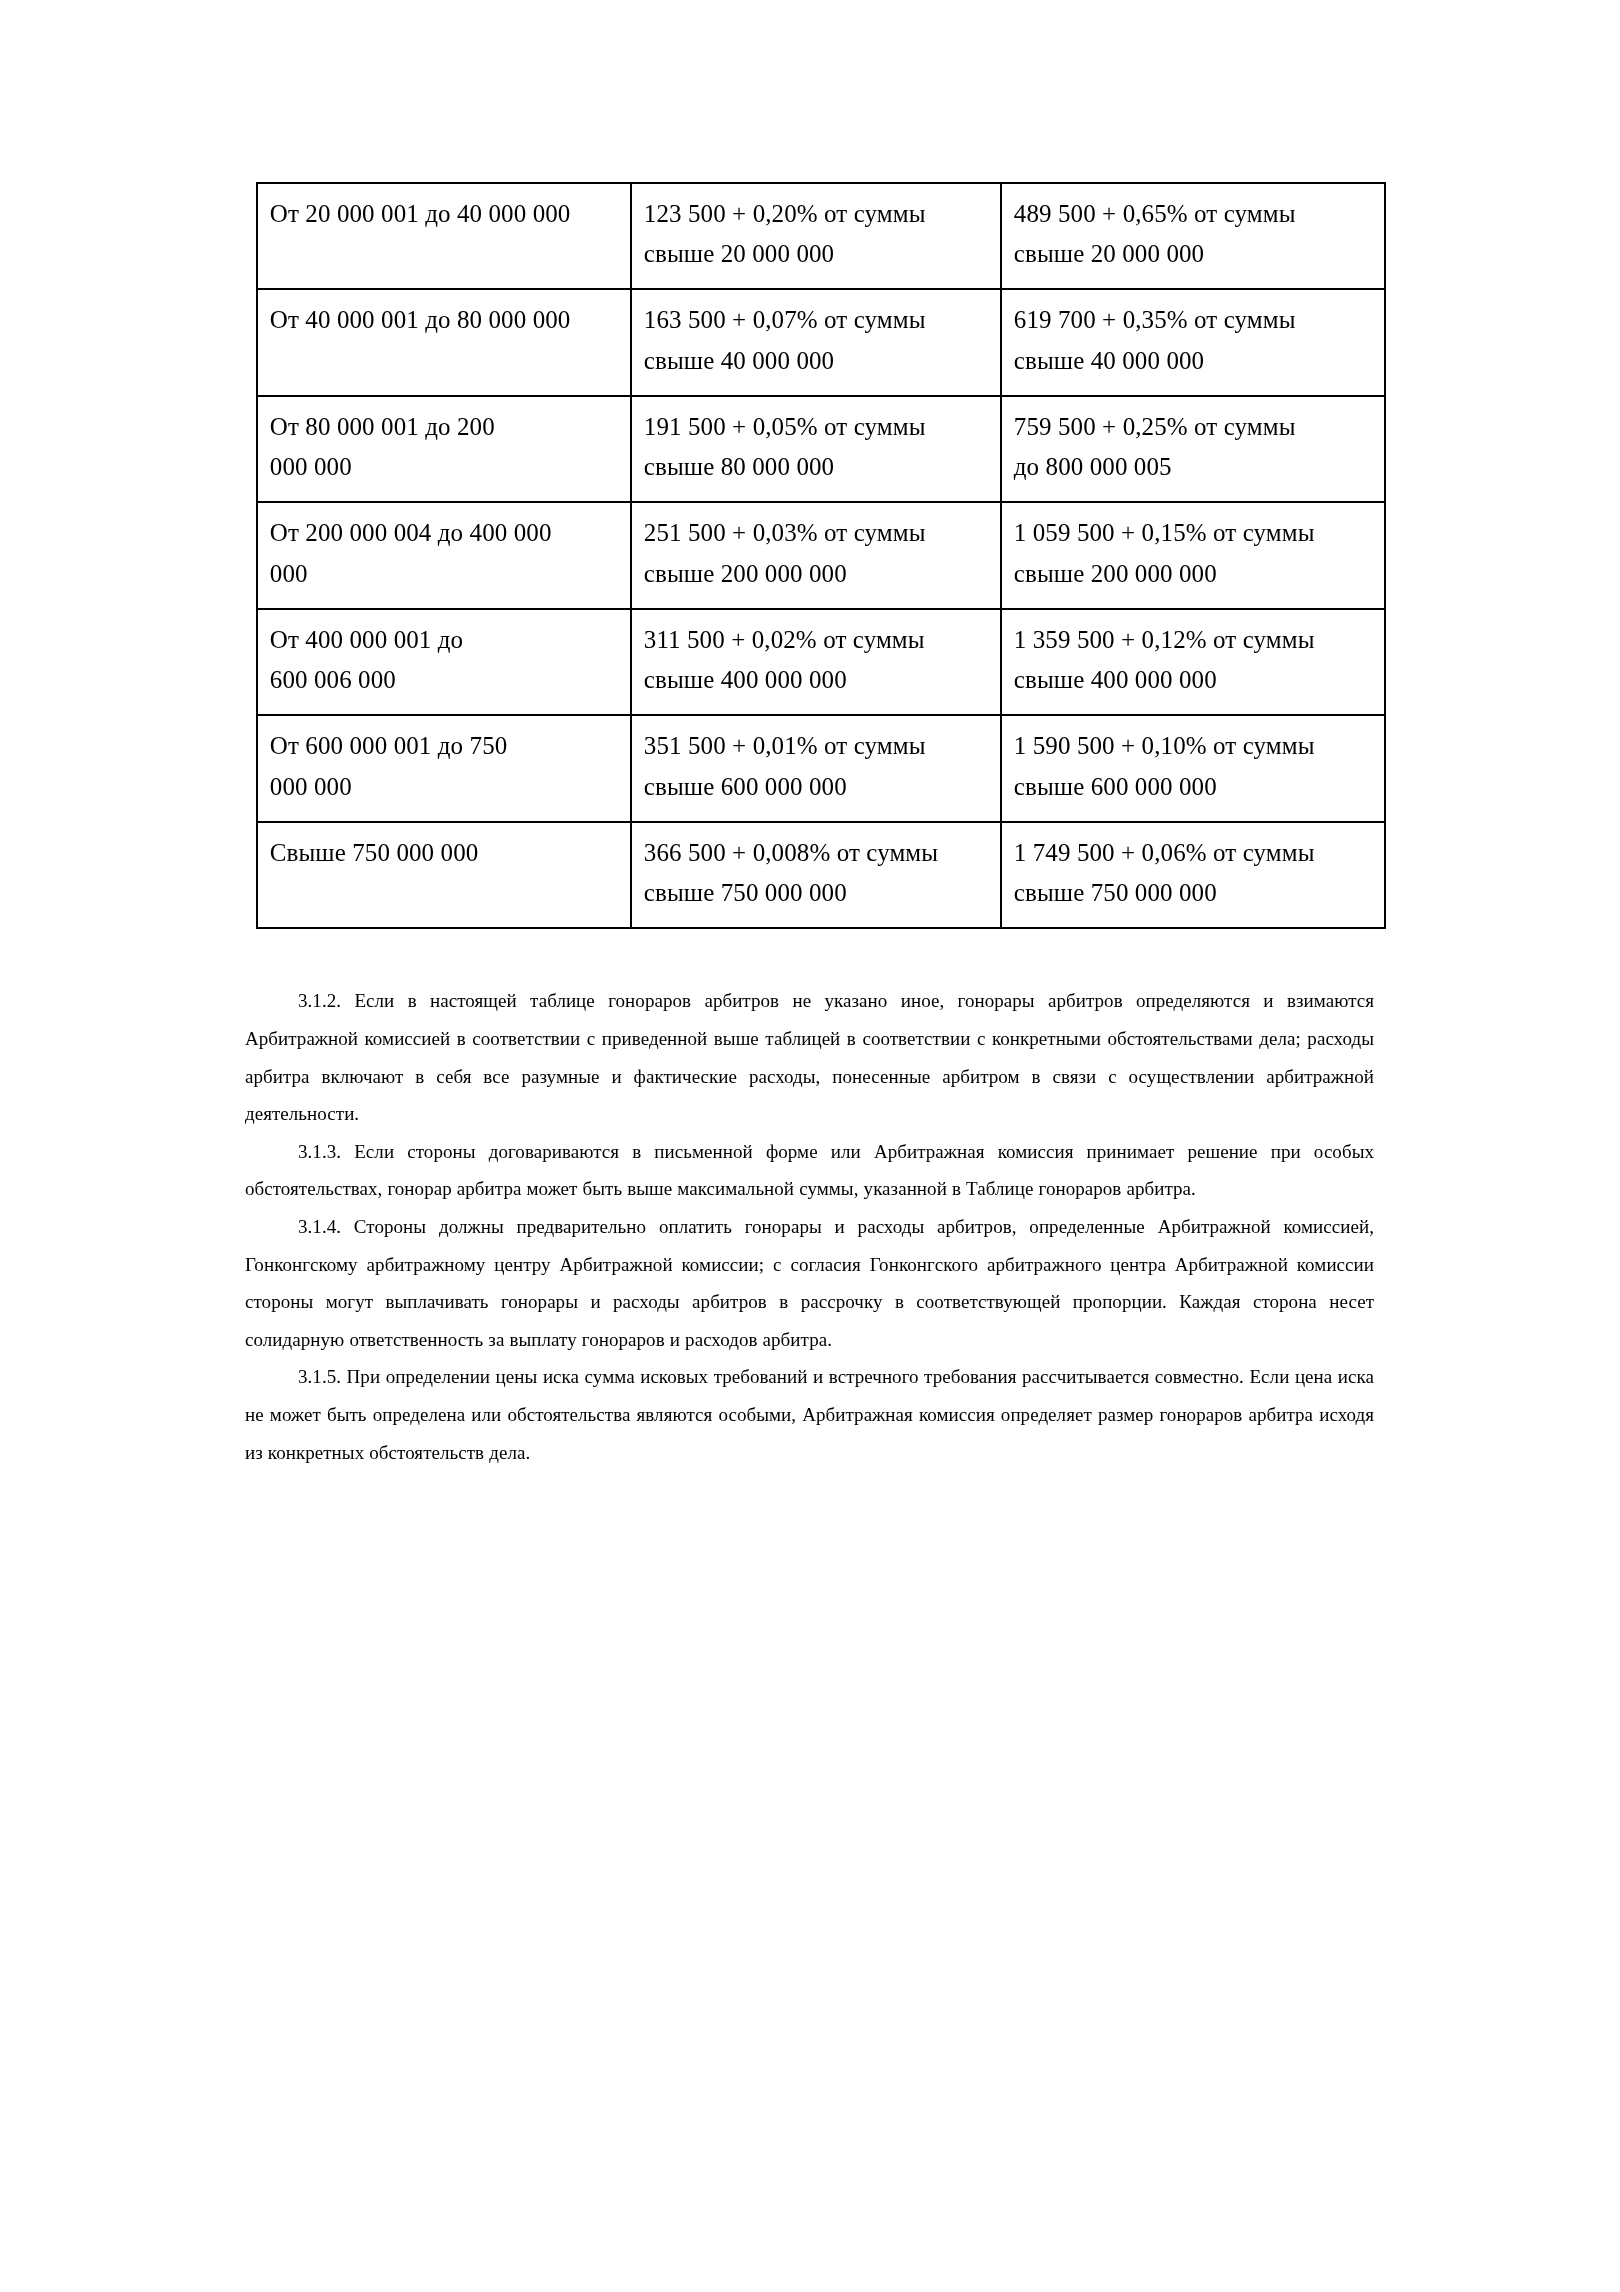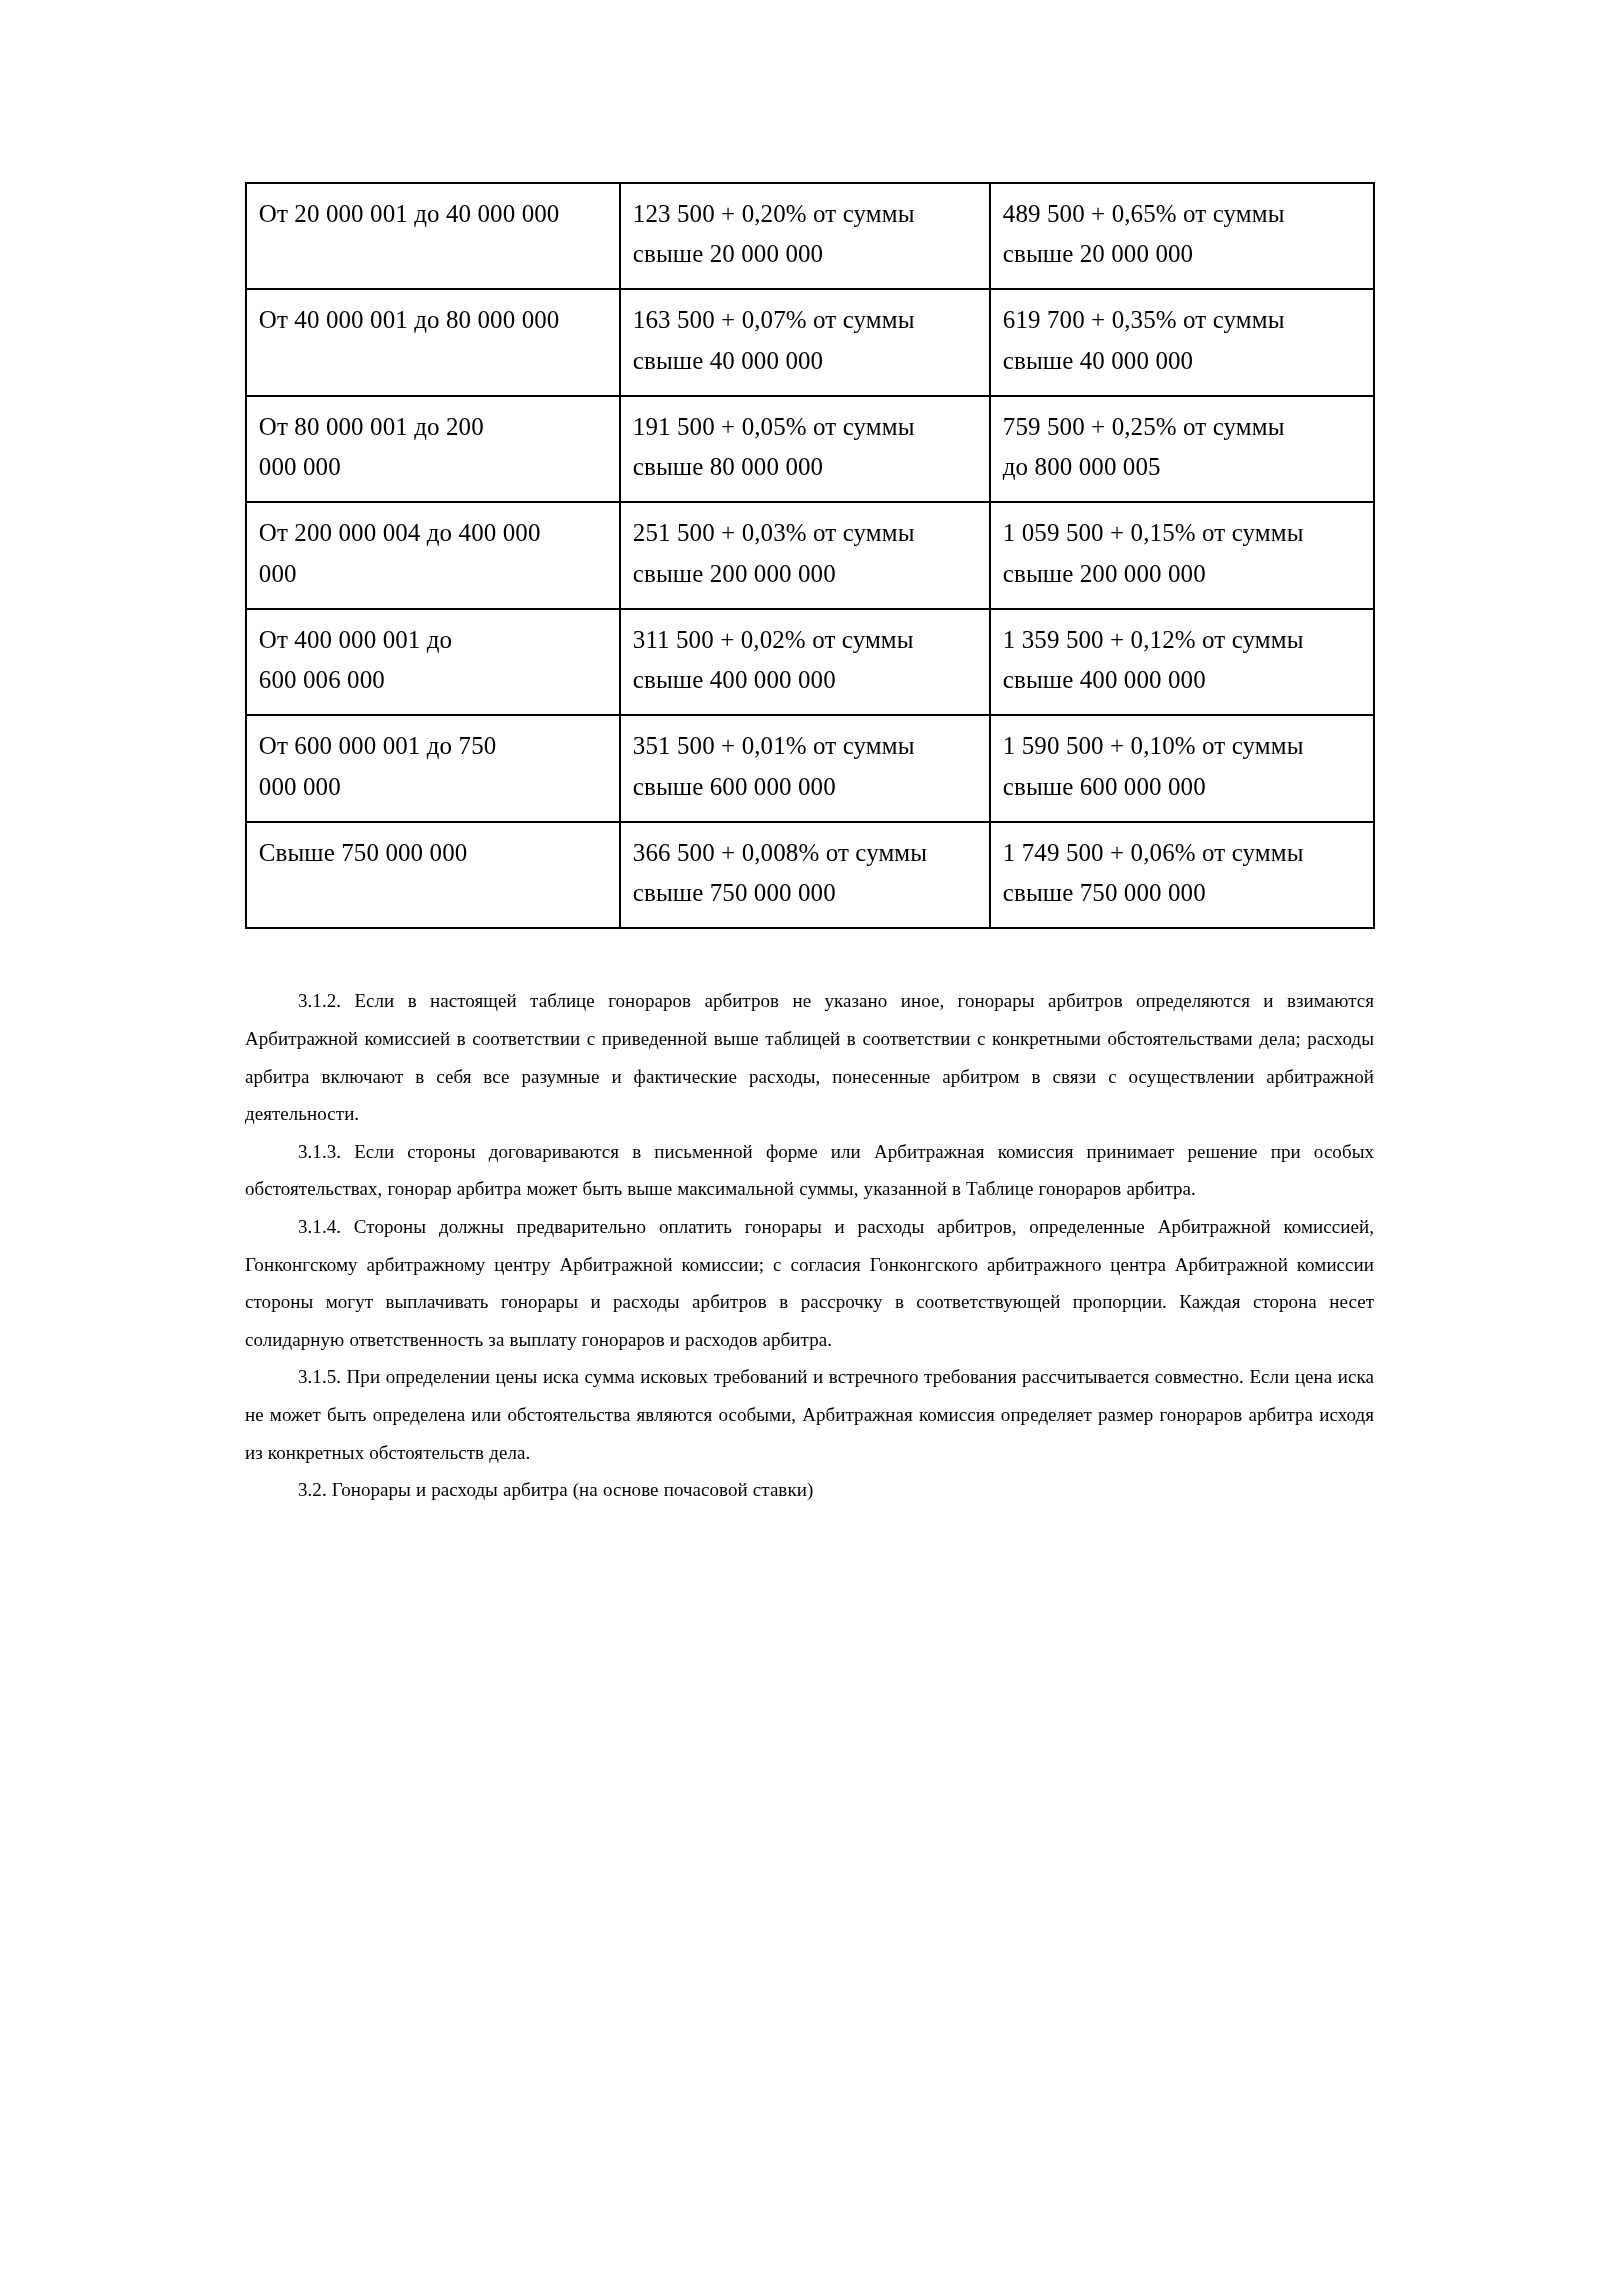--- a/index.html
+++ b/index.html
@@ -22,20 +22,21 @@
     left: 245px;
     top: 182px;
     width: 1129px;
   }
 
   
   table.fee-table {
     border-collapse: collapse;
     width: 1129px;
     table-layout: fixed;
+    margin-left: 11px;
   }
   table.fee-table td {
     border: 2px solid #000000;
     vertical-align: top;
     padding: 9.8px 11.8px 13.7px 11.8px;
     font-size: 25px;
     line-height: 1.62;
     letter-spacing: 0.1px;
   }
   table.fee-table col.c1 { width: 374px; }
@@ -176,18 +177,17 @@
         </tr>
 
       </tbody>
     </table>
 
     <div class="body-block">
       <p class="para">3.1.2. Если в настоящей таблице гонораров арбитров не указано иное, гонорары арбитров определяются и взимаются Арбитражной комиссией в соответствии с приведенной выше таблицей в соответствии с конкретными обстоятельствами дела; расходы арбитра включают в себя все разумные и фактические расходы, понесенные арбитром в связи с осуществлении арбитражной деятельности.</p>
       <p class="para">3.1.3. Если стороны договариваются в письменной форме или Арбитражная комиссия принимает решение при особых обстоятельствах, гонорар арбитра может быть выше максимальной суммы, указанной в Таблице гонораров арбитра.</p>
       <p class="para">3.1.4. Стороны должны предварительно оплатить гонорары и расходы арбитров, определенные Арбитражной комиссией, Гонконгскому арбитражному центру Арбитражной комиссии; с согласия Гонконгского арбитражного центра Арбитражной комиссии стороны могут выплачивать гонорары и расходы арбитров в рассрочку в соответствующей пропорции. Каждая сторона несет солидарную ответственность за выплату гонораров и расходов арбитра.</p>
       <p class="para">3.1.5. При определении цены иска сумма исковых требований и встречного требования рассчитывается совместно. Если цена иска не может быть определена или обстоятельства являются особыми, Арбитражная комиссия определяет размер гонораров арбитра исходя из конкретных обстоятельств дела.</p>
-      <p class="para">3.2. Гонорары и расходы арбитра (на основе почасовой ставки)</p>
     </div>
 
   </div>
 </div>
 
 
 </body></html>

